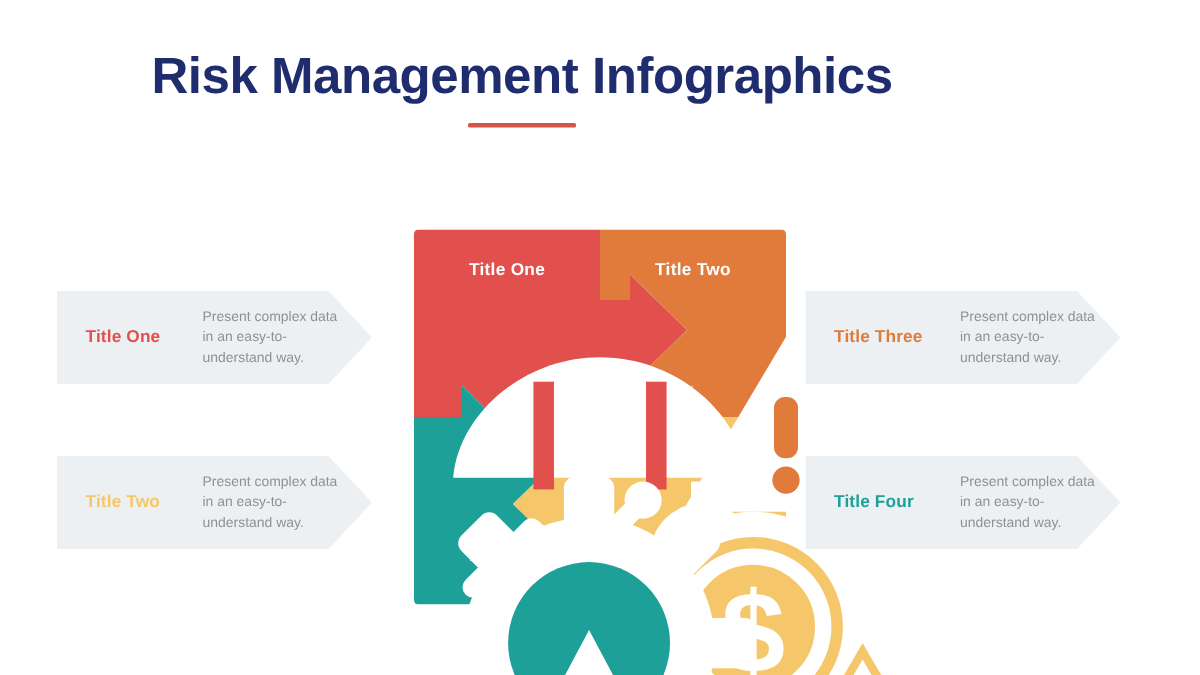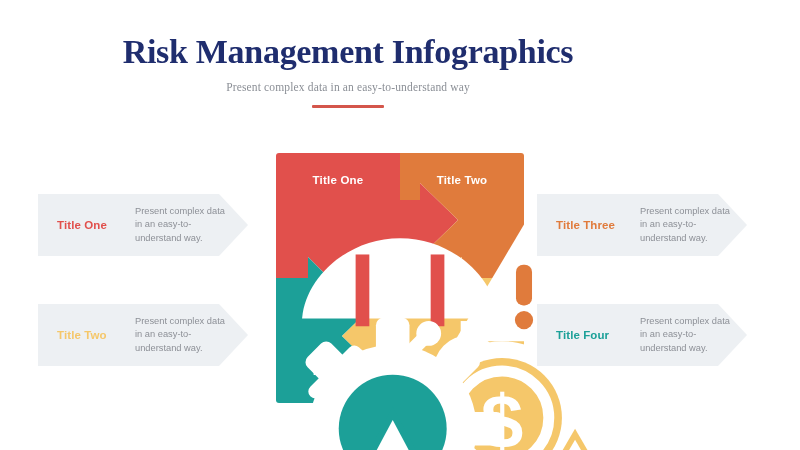--- a/index.html
+++ b/index.html
@@ -15,21 +15,20 @@
     position: relative;
   }
 
   
   #header {
     position: absolute;
     top: 0;
     left: 0;
     width: 696px;
     text-align: center;
-    font-family: Liberation Serif, serif;
   }
   #page-title {
     margin: 0;
     padding-top: 33px;
     font-size: 34px;
     font-weight: bold;
     letter-spacing: -0.3px;
     color: #1f2d6e;
     line-height: 1.1;
   }
@@ -130,21 +129,20 @@
   #callout-one   { left: 38px;  top: 194px; }
   #callout-two   { left: 38px;  top: 304px; }
   #callout-three { left: 537px; top: 194px; }
   #callout-four  { left: 537px; top: 304px; }
 </style>
 </head>
 <body>
 
 <div id="header">
   <h1 id="page-title" style="color: rgb(31, 45, 110);">Risk Management Infographics</h1>
-  <p id="page-subtitle" style="color: rgb(139, 143, 150);">Present complex data in an easy-to-understand way</p>
   <div id="title-underline" style="background: rgb(212, 86, 75);"></div>
 </div>
 
 <div id="center-graphic">
   <svg viewBox="0 0 248 250" xmlns="http://www.w3.org/2000/svg">
     <defs>
       <clipPath id="squareClip">
         <rect x="0" y="0" width="248" height="250" rx="3" ry="3"></rect>
       </clipPath>
     </defs>

